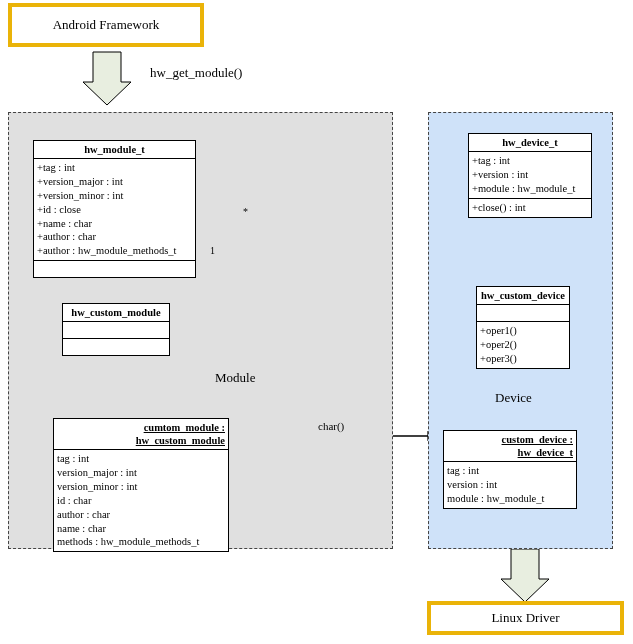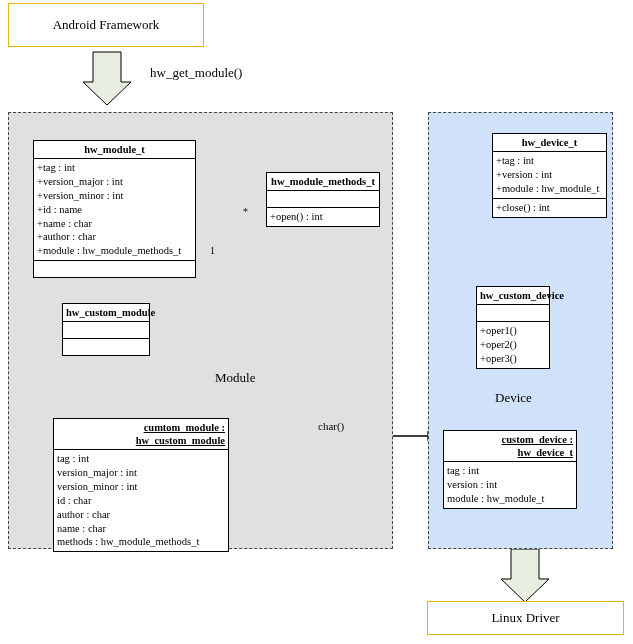--- a/index.html
+++ b/index.html
@@ -15,21 +15,21 @@
     position: relative;
     width: 633px;
     height: 644px;
     overflow: hidden;
     background: #ffffff;
   }
   .abs { position: absolute; box-sizing: border-box; }
 
   
   .plainbox {
-    border: 1px solid #eab308;
+    border: 4px solid #eab308;
     background: #ffffff;
     display: flex;
     align-items: center;
     justify-content: center;
     font-size: 13px;
     color: #000;
   }
 
   
   .region {
@@ -128,58 +128,51 @@
 
   <div class="abs region region-device" style="left:428px; top:112px; width:185px; height:437px;"></div>
   <div class="abs region-label" style="left:495px; top:390px; width:62px;">Device</div>
 
   <div class="abs uml" style="left:33px; top:140px; width:163px;">
     <div class="title">hw_module_t</div>
     <div class="compartment">
       <div class="row">+tag : int</div>
       <div class="row">+version_major : int</div>
       <div class="row">+version_minor : int</div>
-      <div class="row">+id : name</div>
+      <div class="row">+id : close</div>
       <div class="row">+name : char</div>
       <div class="row">+author : char</div>
-      <div class="row">+module : hw_module_methods_t</div>
-    </div>
-    <div class="compartment empty"></div>
-  </div>
-
-  <div class="abs uml" style="left:266px; top:172px; width:114px;">
-    <div class="title">hw_module_methods_t</div>
-    <div class="compartment empty"></div>
-    <div class="compartment">
-      <div class="row">+open() : int</div>
-    </div>
-  </div>
+      <div class="row">+author : hw_module_methods_t</div>
+    </div>
+    <div class="compartment empty"></div>
+  </div>
+
 
   <div class="abs mult-label" style="left:243px; top:206px;">*</div>
   <div class="abs mult-label" style="left:210px; top:245px;">1</div>
 
-  <div class="abs uml" style="left:62px; top:303px; width:88px;">
+  <div class="abs uml" style="left:62px; top:303px; width:108px;">
     <div class="title">hw_custom_module</div>
     <div class="compartment empty"></div>
     <div class="compartment empty"></div>
   </div>
 
-  <div class="abs uml" style="left:468px; top:133px; width:115px;margin-left:24px;">
+  <div class="abs uml" style="left:468px; top:133px; width:124px;">
     <div class="title">hw_device_t</div>
     <div class="compartment">
       <div class="row">+tag : int</div>
       <div class="row">+version : int</div>
       <div class="row">+module : hw_module_t</div>
     </div>
     <div class="compartment">
       <div class="row">+close() : int</div>
     </div>
   </div>
 
-  <div class="abs uml" style="left:476px; top:286px; width:74px;">
+  <div class="abs uml" style="left:476px; top:286px; width:94px;">
     <div class="title">hw_custom_device</div>
     <div class="compartment empty"></div>
     <div class="compartment">
       <div class="row">+oper1()</div>
       <div class="row">+oper2()</div>
       <div class="row">+oper3()</div>
     </div>
   </div>
 
   <div class="abs uml obj" style="left:53px; top:418px; width:176px;">

